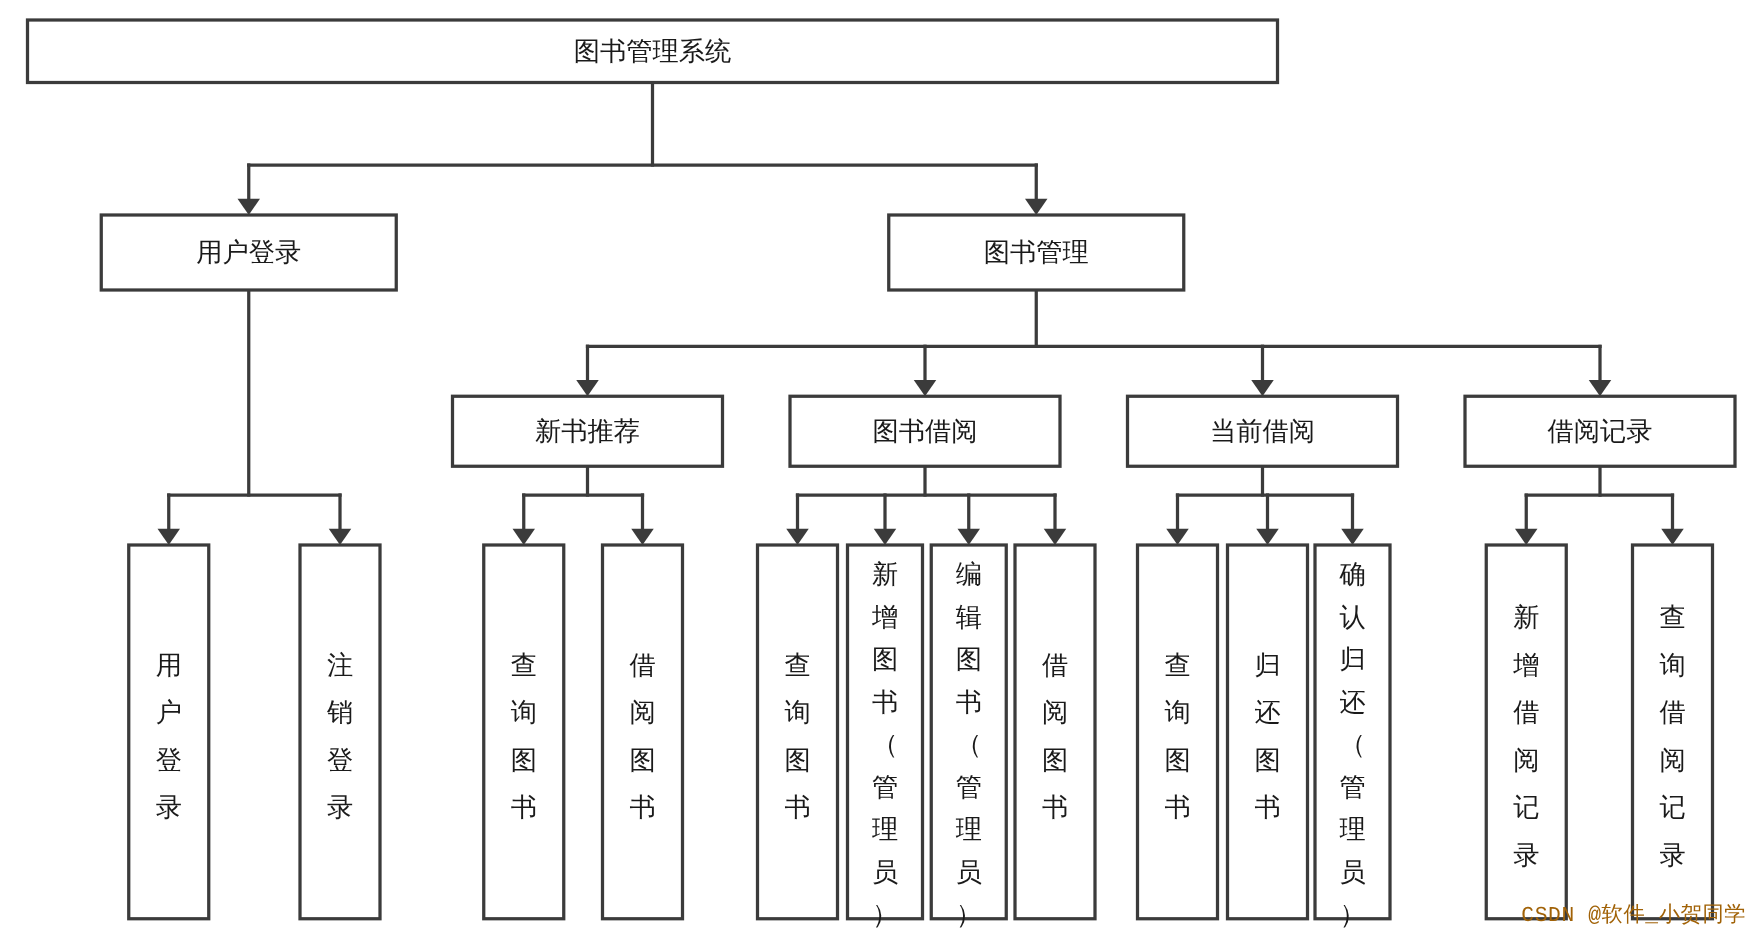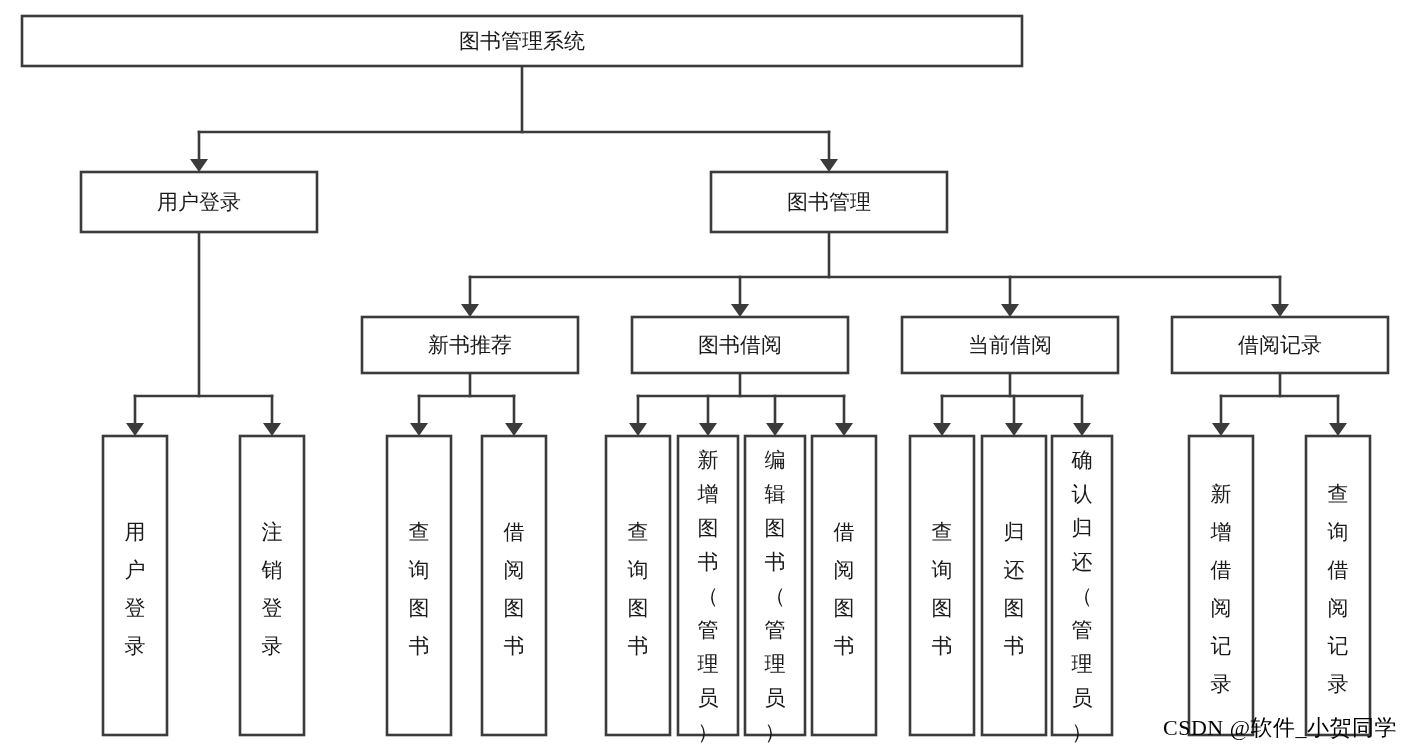--- a/index.html
+++ b/index.html
@@ -50,23 +50,23 @@
   .node-label-v {
     fill: #1a1a1a;
     font-family: "DejaVu Sans", "Liberation Sans", sans-serif;
     font-size: 21px;
     text-anchor: middle;
   }
   .watermark {
     position: absolute;
     right: 8px;
     bottom: 4px;
-    font-family: Liberation Serif, serif;
-    font-size: 22px;
-    color: #000000;
+    font-family: Liberation Mono, monospace;
+    font-size: 17px;
+    color: #a16207;
     letter-spacing: 0.5px;
     white-space: nowrap;
     user-select: none;
   }
 </style>
 </head>
 <body>
 
 <div id="diagram-root">
   <svg id="tree-svg" viewBox="0 0 1405 747" xmlns="http://www.w3.org/2000/svg">

